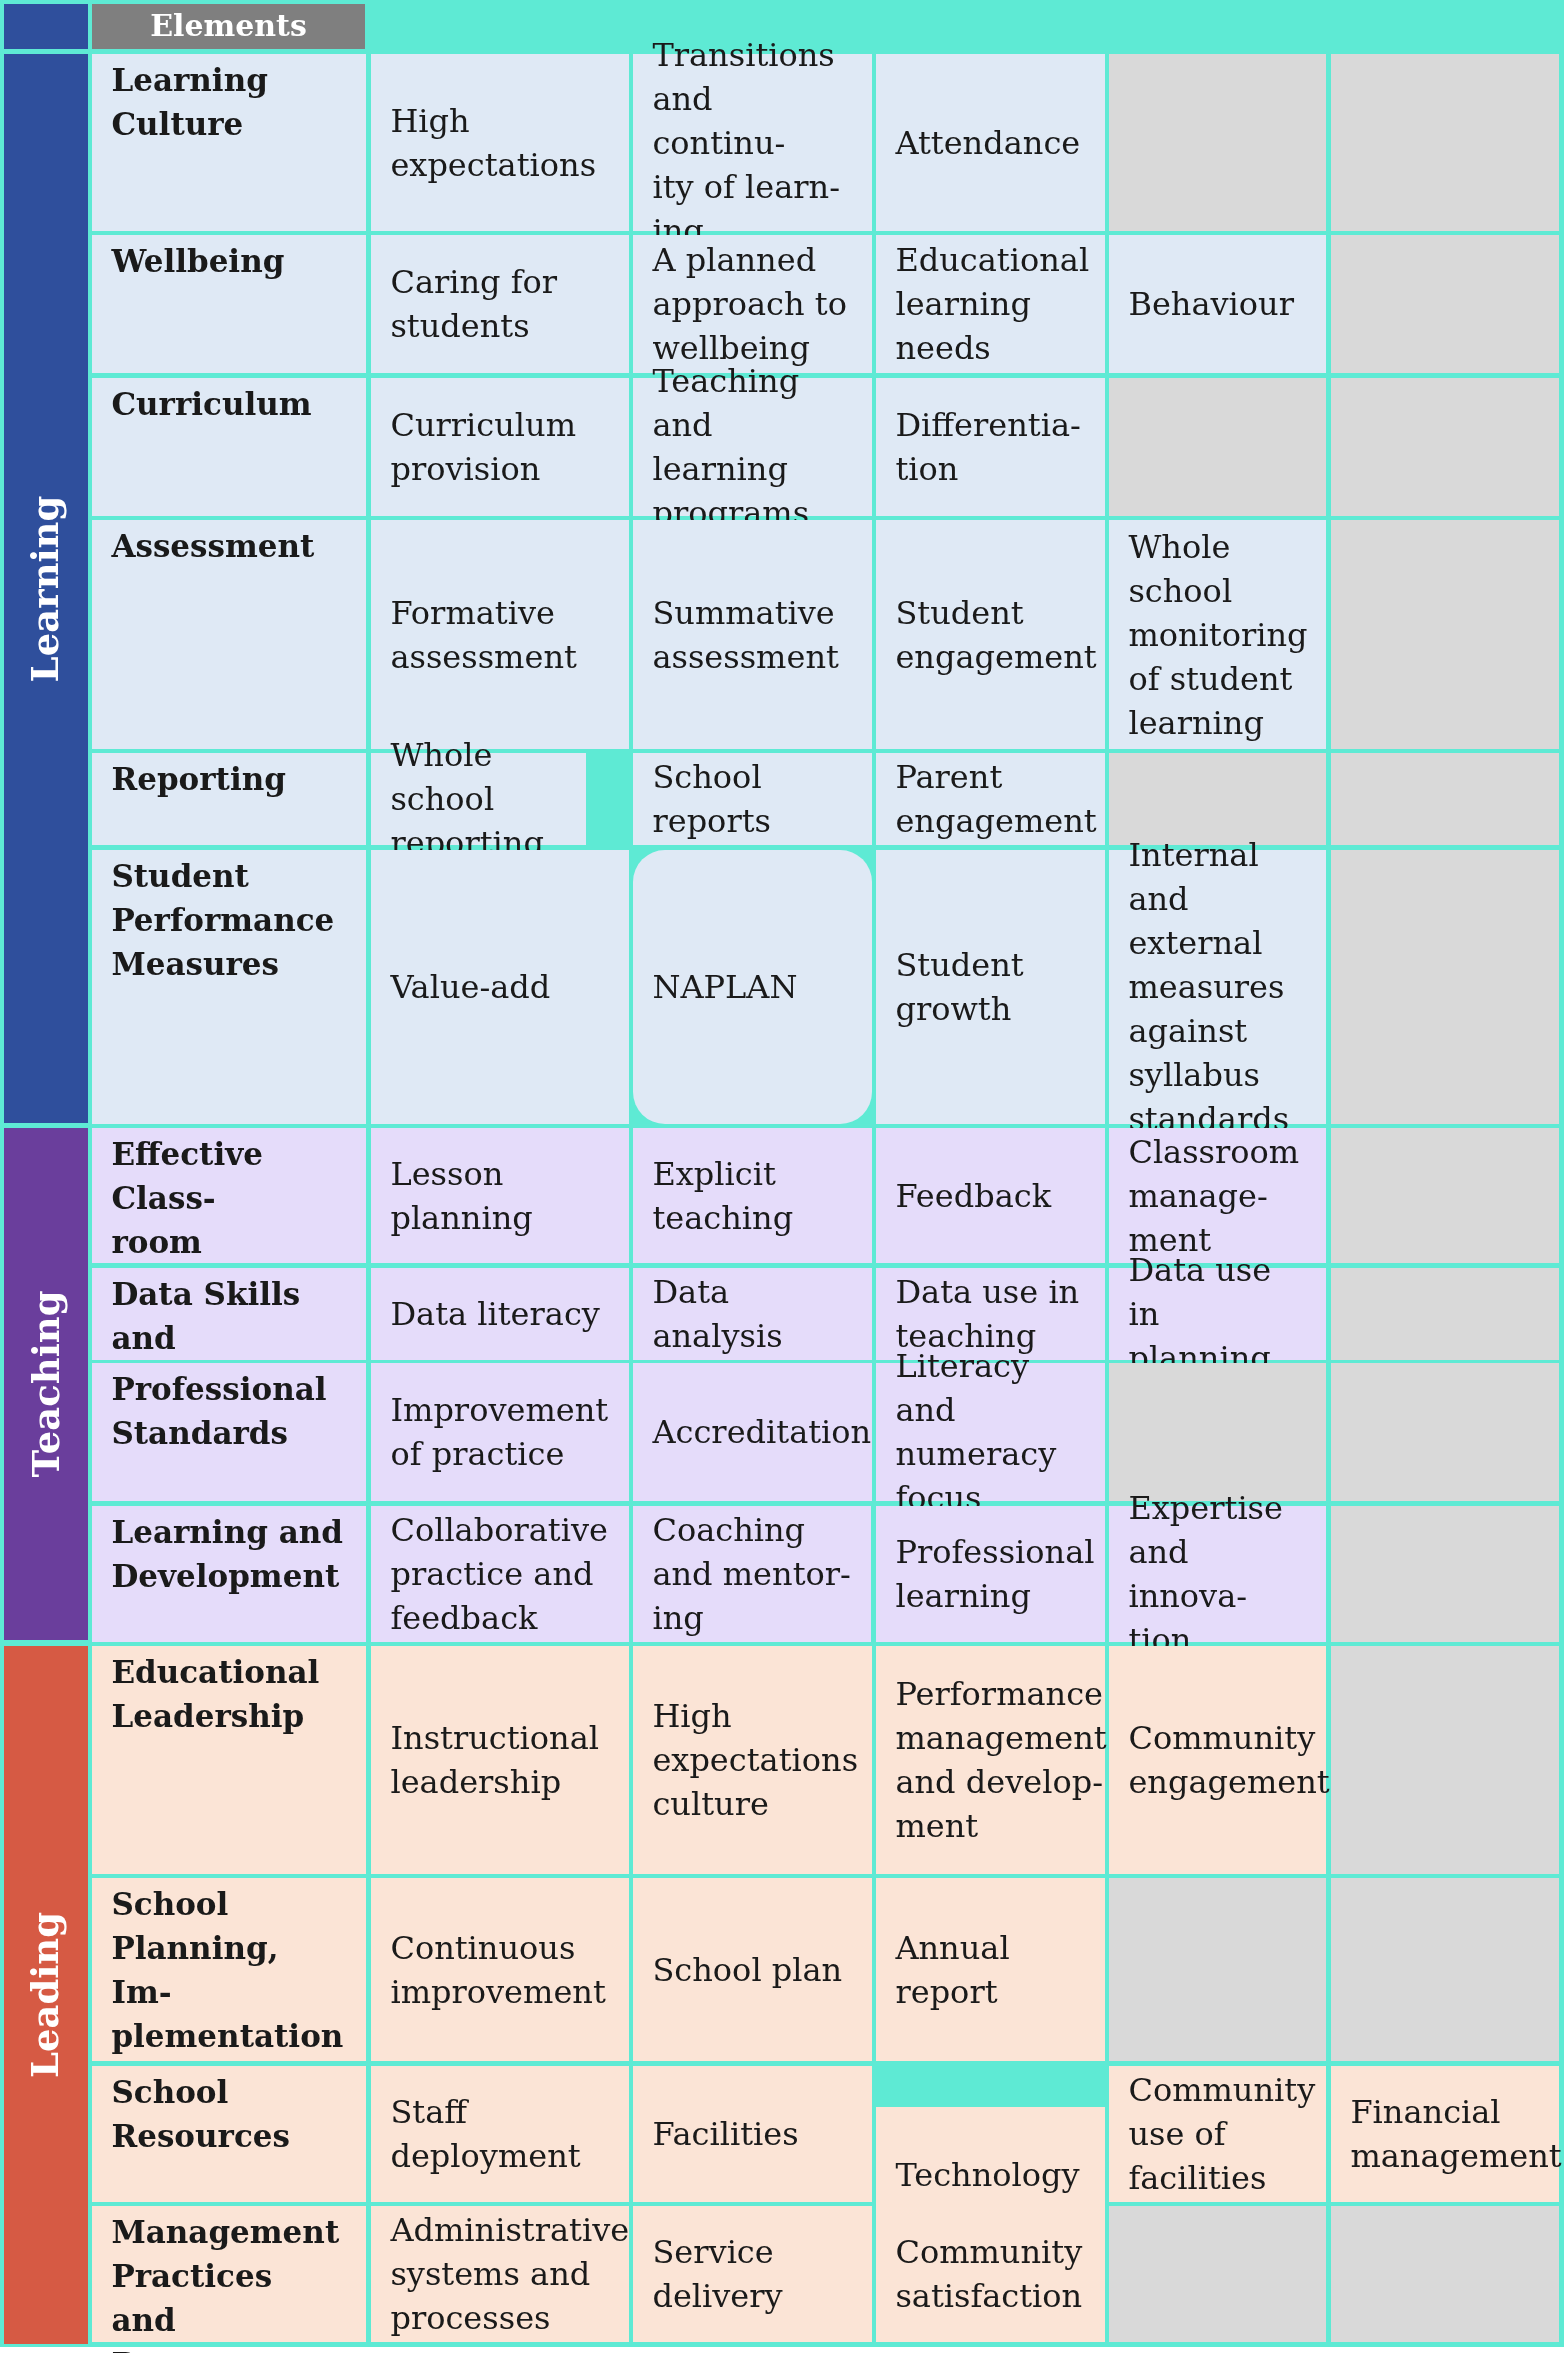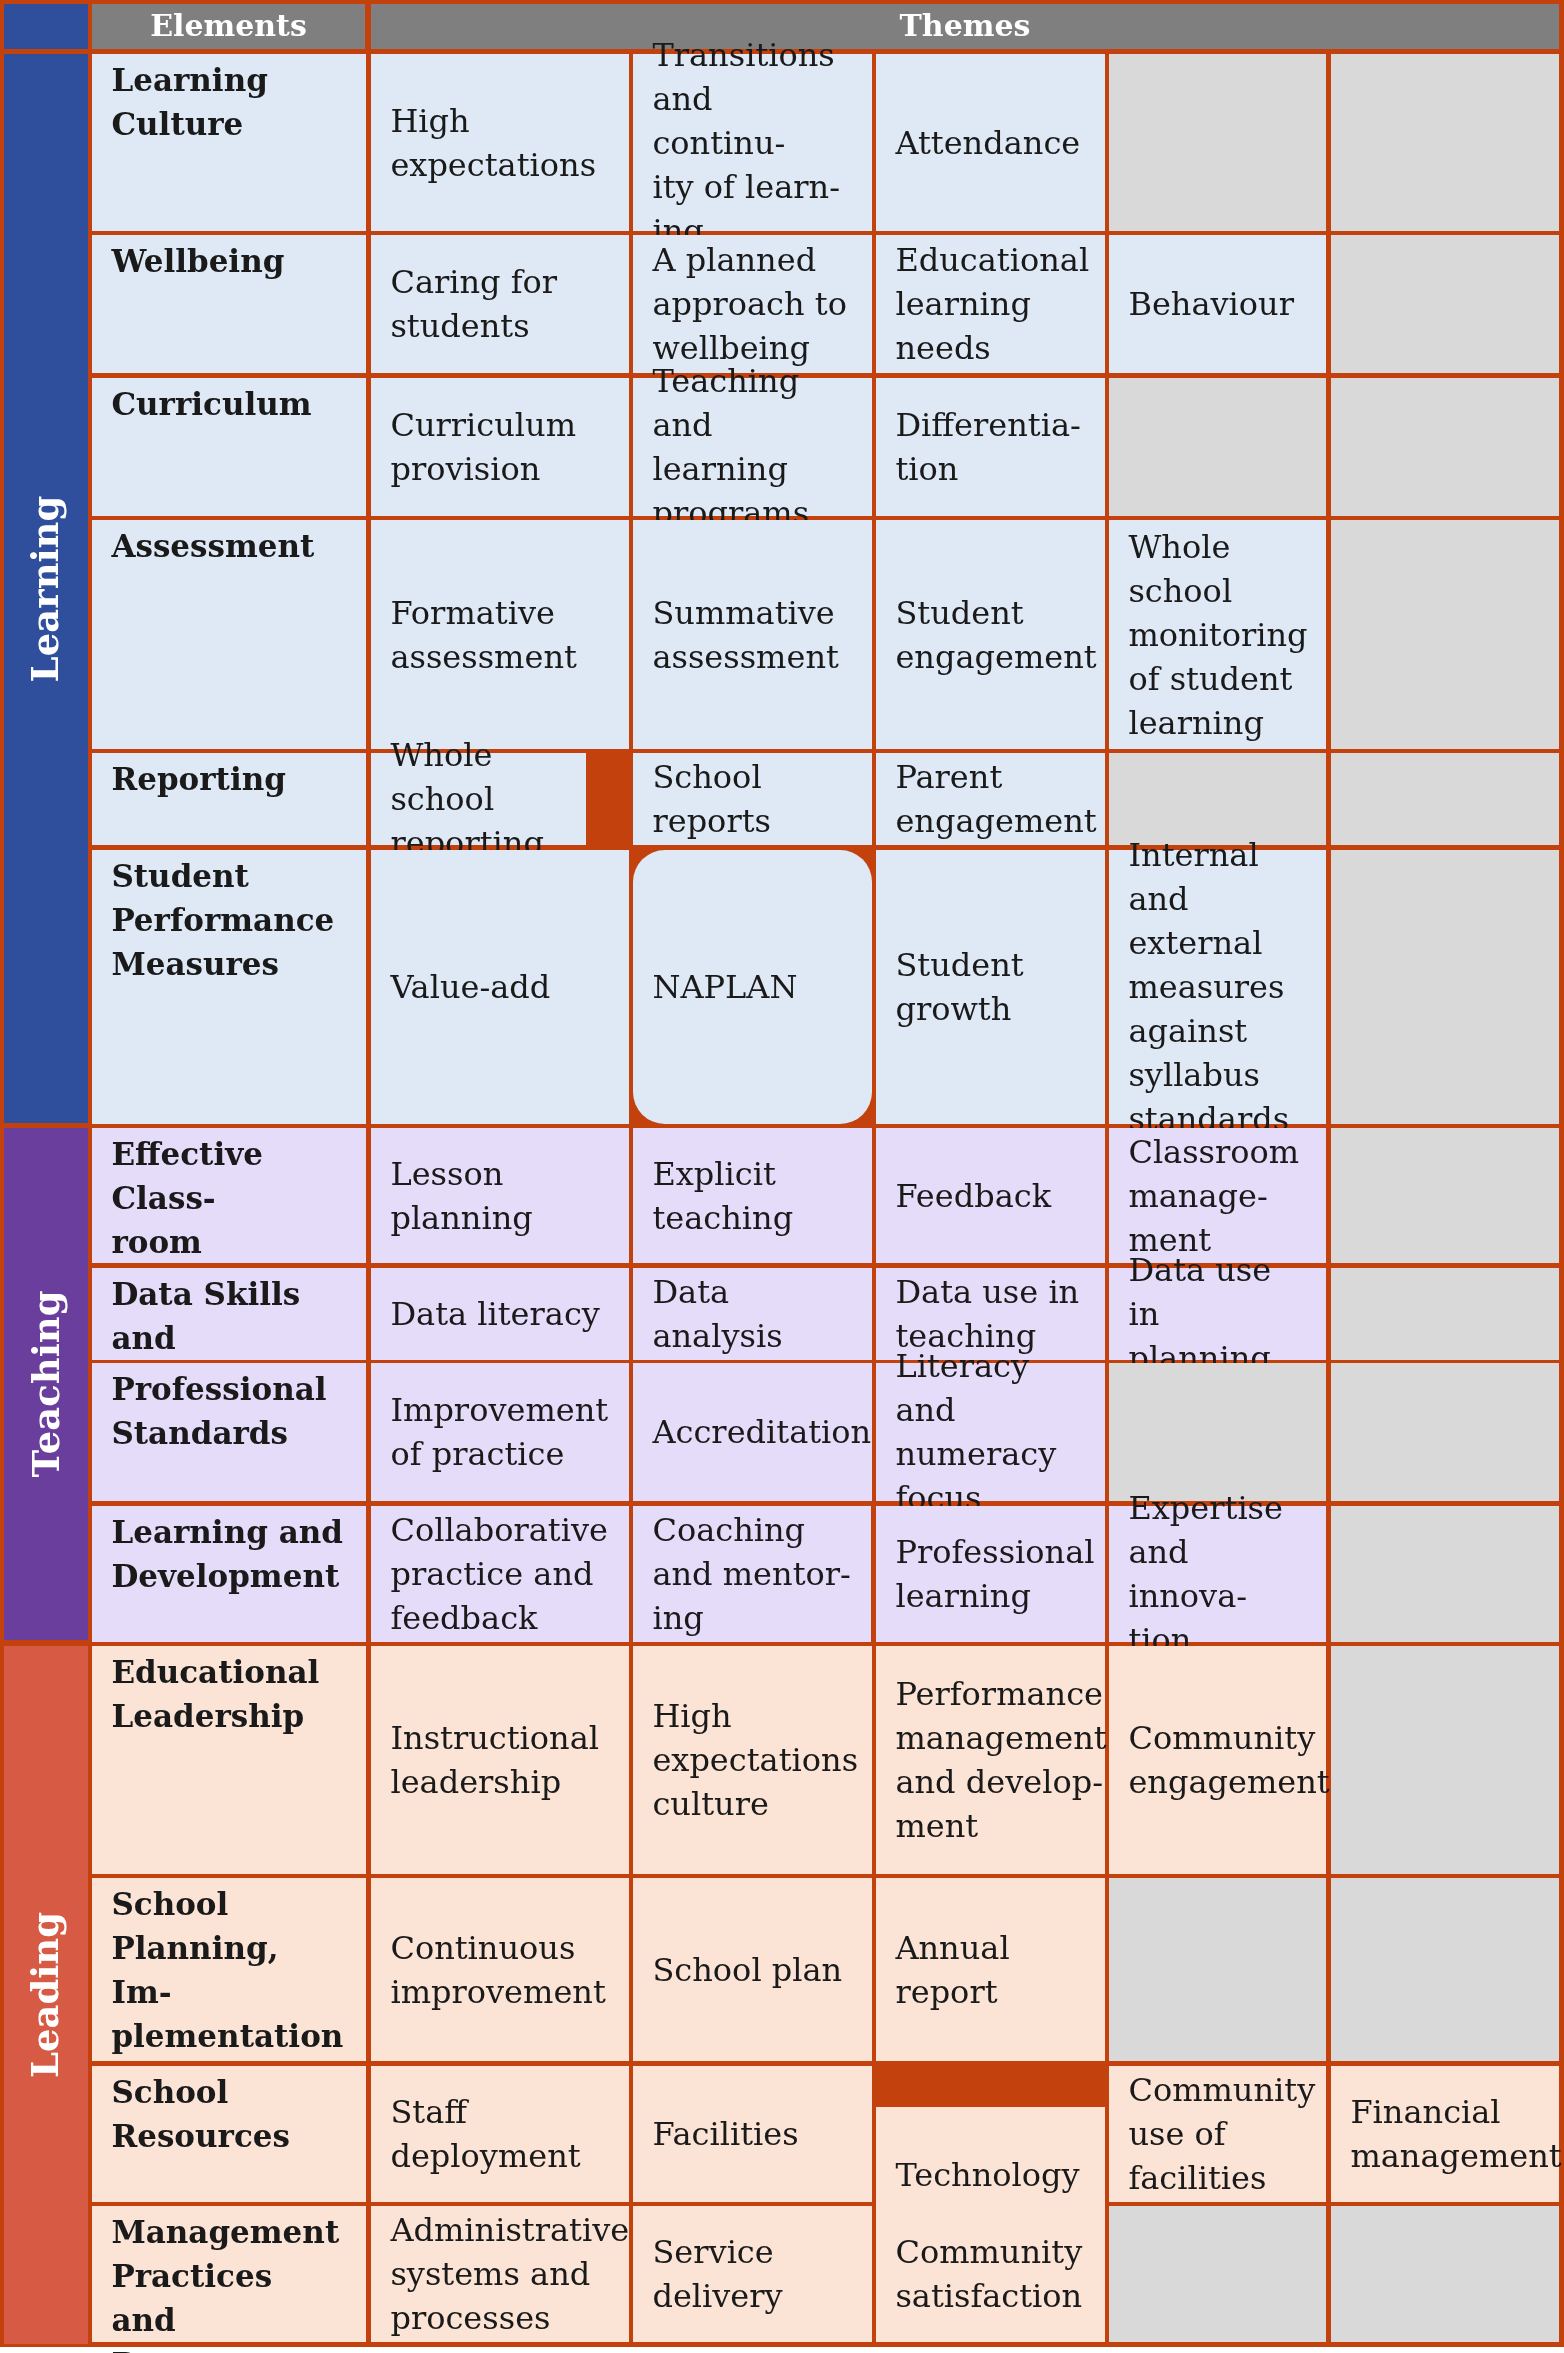--- a/index.html
+++ b/index.html
@@ -1,34 +1,33 @@
 <!DOCTYPE html>
 <html style="font-size:14px"><head>
 <meta charset="utf-8">
 <style>
   html,body{margin:0;padding:0;background:#fff;}
   body{width:1564px;height:2354px;position:relative;overflow:hidden;font-family:"DejaVu Serif","Liberation Serif",serif;}
-  #tbl{position:absolute;left:0;top:0;width:1564px;height:2347px;background:#c2410c;}
+  #tbl{position:absolute;left:0;top:0;width:1564px;height:2347px;background:#5eead4;}
   .cell{position:absolute;box-sizing:border-box;display:flex;align-items:center;padding:0 19.4px;font-size:32px;line-height:44px;color:#1a1a1a;white-space:pre-line;}
   .elem{align-items:flex-start;padding-top:3.5px;font-weight:bold;font-size:31px;line-height:44px;}
   .hdr{background:#7f7f7f;color:#fff;font-weight:bold;font-size:30px;justify-content:center;align-items:center;}
   .band{color:#fff;font-weight:bold;font-size:37px;justify-content:center;align-items:center;}
   .band span{display:inline-block;transform:rotate(-90deg);white-space:nowrap;}
   .learning{background:#dfe9f5;}
   .teaching{background:#e5dcfa;}
   .leading{background:#fbe4d6;}
   .empty{background:#d9d9d9;}
 </style>
 </head>
 <body>
 
 <div id="tbl">
   <div class="cell hdr" style="left:3.5px;top:3.5px;width:84px;height:45px;background:#2f4f9c;"></div>
   <div class="cell hdr" style="left:92px;top:3.5px;width:273px;height:45px;">Elements</div>
-  <div class="cell hdr" style="left:371px;top:3.5px;width:1188px;height:45px;">Themes</div>
 
   <div class="cell band" style="left:3.5px;top:54px;width:84px;height:1069px;background:#2f4f9c;"><span>Learning</span></div>
   <div class="cell band" style="left:3.5px;top:1128px;width:84px;height:512px;background:#6a3e9c;"><span>Teaching</span></div>
   <div class="cell band" style="left:3.5px;top:1646px;width:84px;height:698px;background:#d65a44;"><span>Leading</span></div>
 
   <div id="rows">
       <div class="cell elem learning" style="left: 92px; top: 54px; width: 274px; height: 177px;">Learning
 Culture</div>
       <div class="cell learning" style="left: 371px; top: 54px; width: 258px; height: 177px;">High
 expectations</div>

